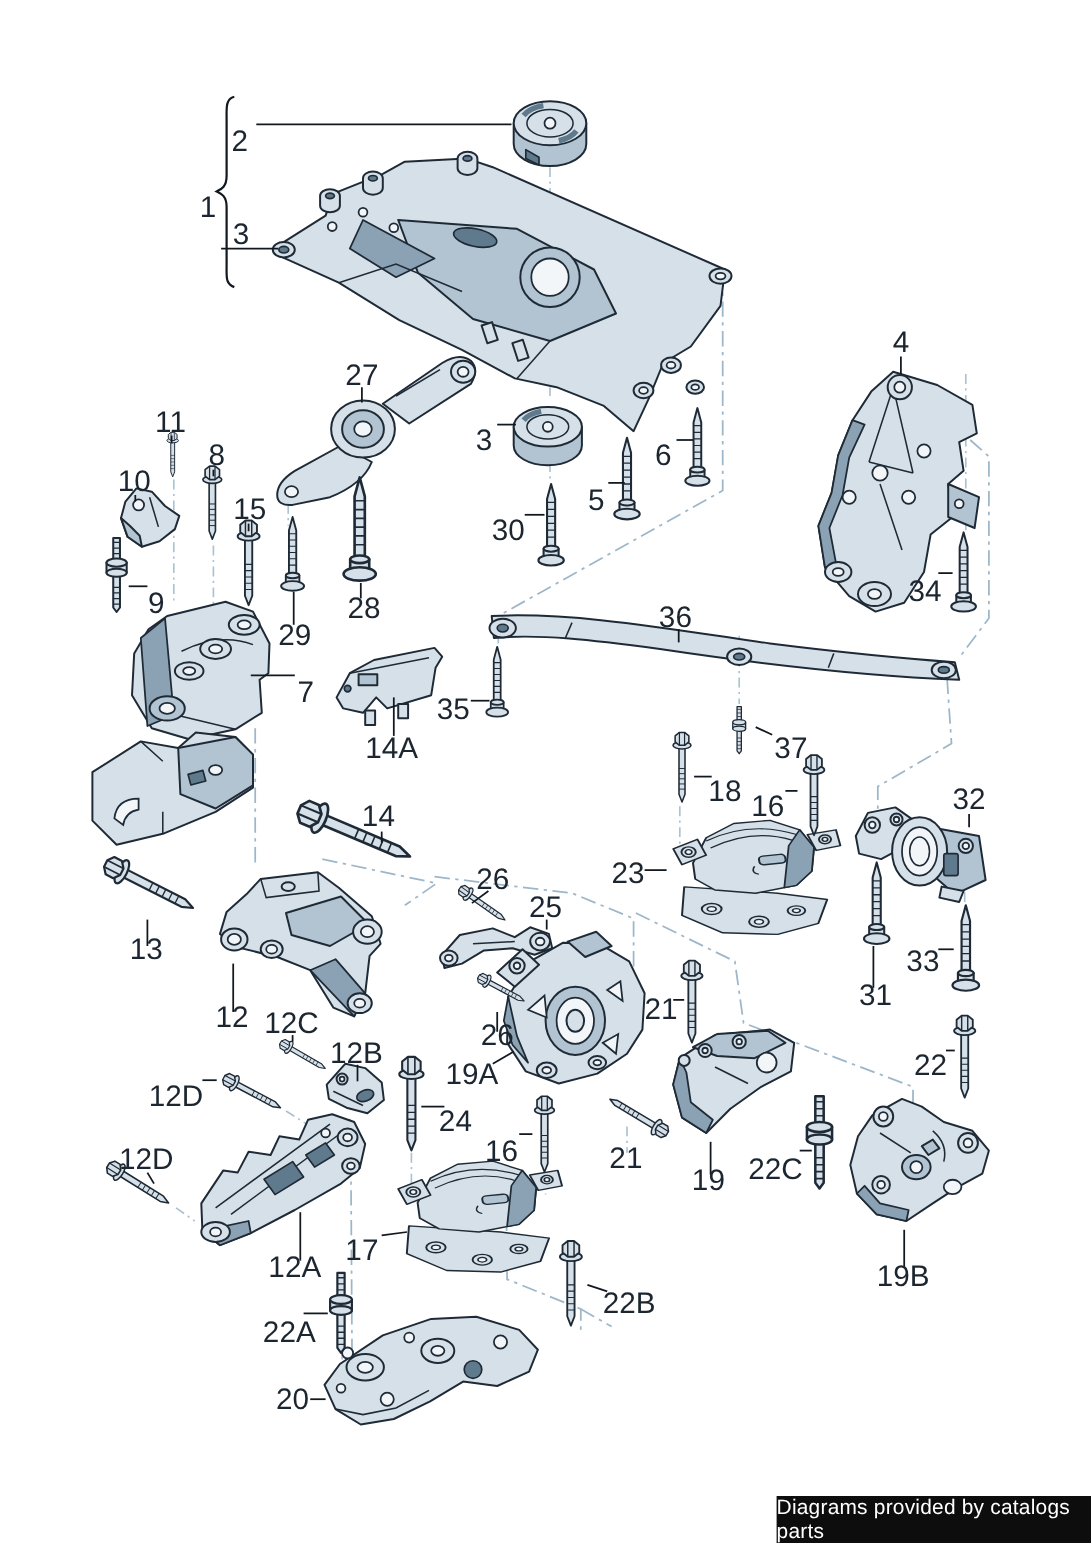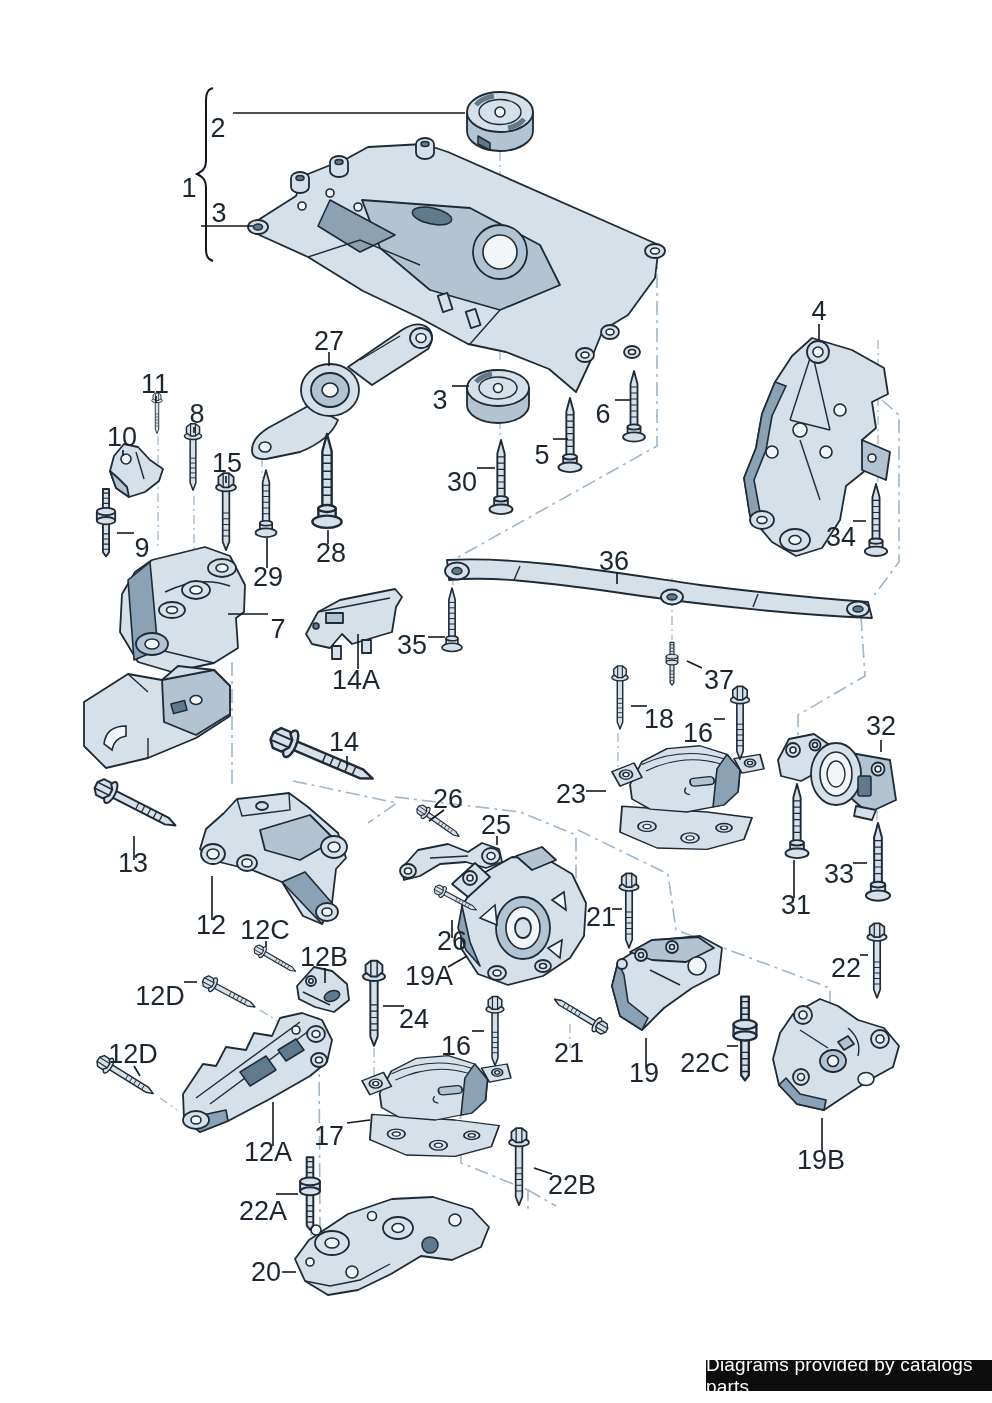--- a/index.html
+++ b/index.html
@@ -11,21 +11,21 @@
   .pM{fill:#b2c4d1;stroke:#1e2a36;stroke-width:1.8;stroke-linejoin:round;}
   .pD{fill:#8aa2b3;stroke:#1e2a36;stroke-width:1.6;stroke-linejoin:round;}
   .pX{fill:#5f7a8d;stroke:#1e2a36;stroke-width:1.5;stroke-linejoin:round;}
   .pW{fill:#f2f6f9;stroke:#1e2a36;stroke-width:1.6;}
   .ln{fill:none;stroke:#1e2a36;stroke-width:1.4;}
   .thread{fill:none;stroke:#1e2a36;stroke-width:1.1;}
   .leader{fill:none;stroke:#11181f;stroke-width:1.6;}
   .align{fill:none;stroke:#aac2d4;stroke-width:1.5;stroke-dasharray:9 4 2 4;}
   .frame{fill:none;stroke:#9db7ca;stroke-width:1.6;stroke-dasharray:14 5 3 5;}
   text.pl{font-family:"Liberation Sans",sans-serif;font-size:27px;fill:#1c2630;text-anchor:middle;}
-  .footer{position:absolute;left:706px;top:1360px;width:286px;height:31px;background:#0d0d0d;
+  .footer{position:absolute;left:706px;top:1360px;width:286px;height:43px;background:#0d0d0d;
           color:#ffffff;display:flex;align-items:center;justify-content:center;
           font-size:19px;letter-spacing:.2px;}
 </style>
 </head>
 <body>
 
 <div class="stage">
 <svg width="992" height="1403" viewBox="0 0 992 1403">
   <defs>
 

